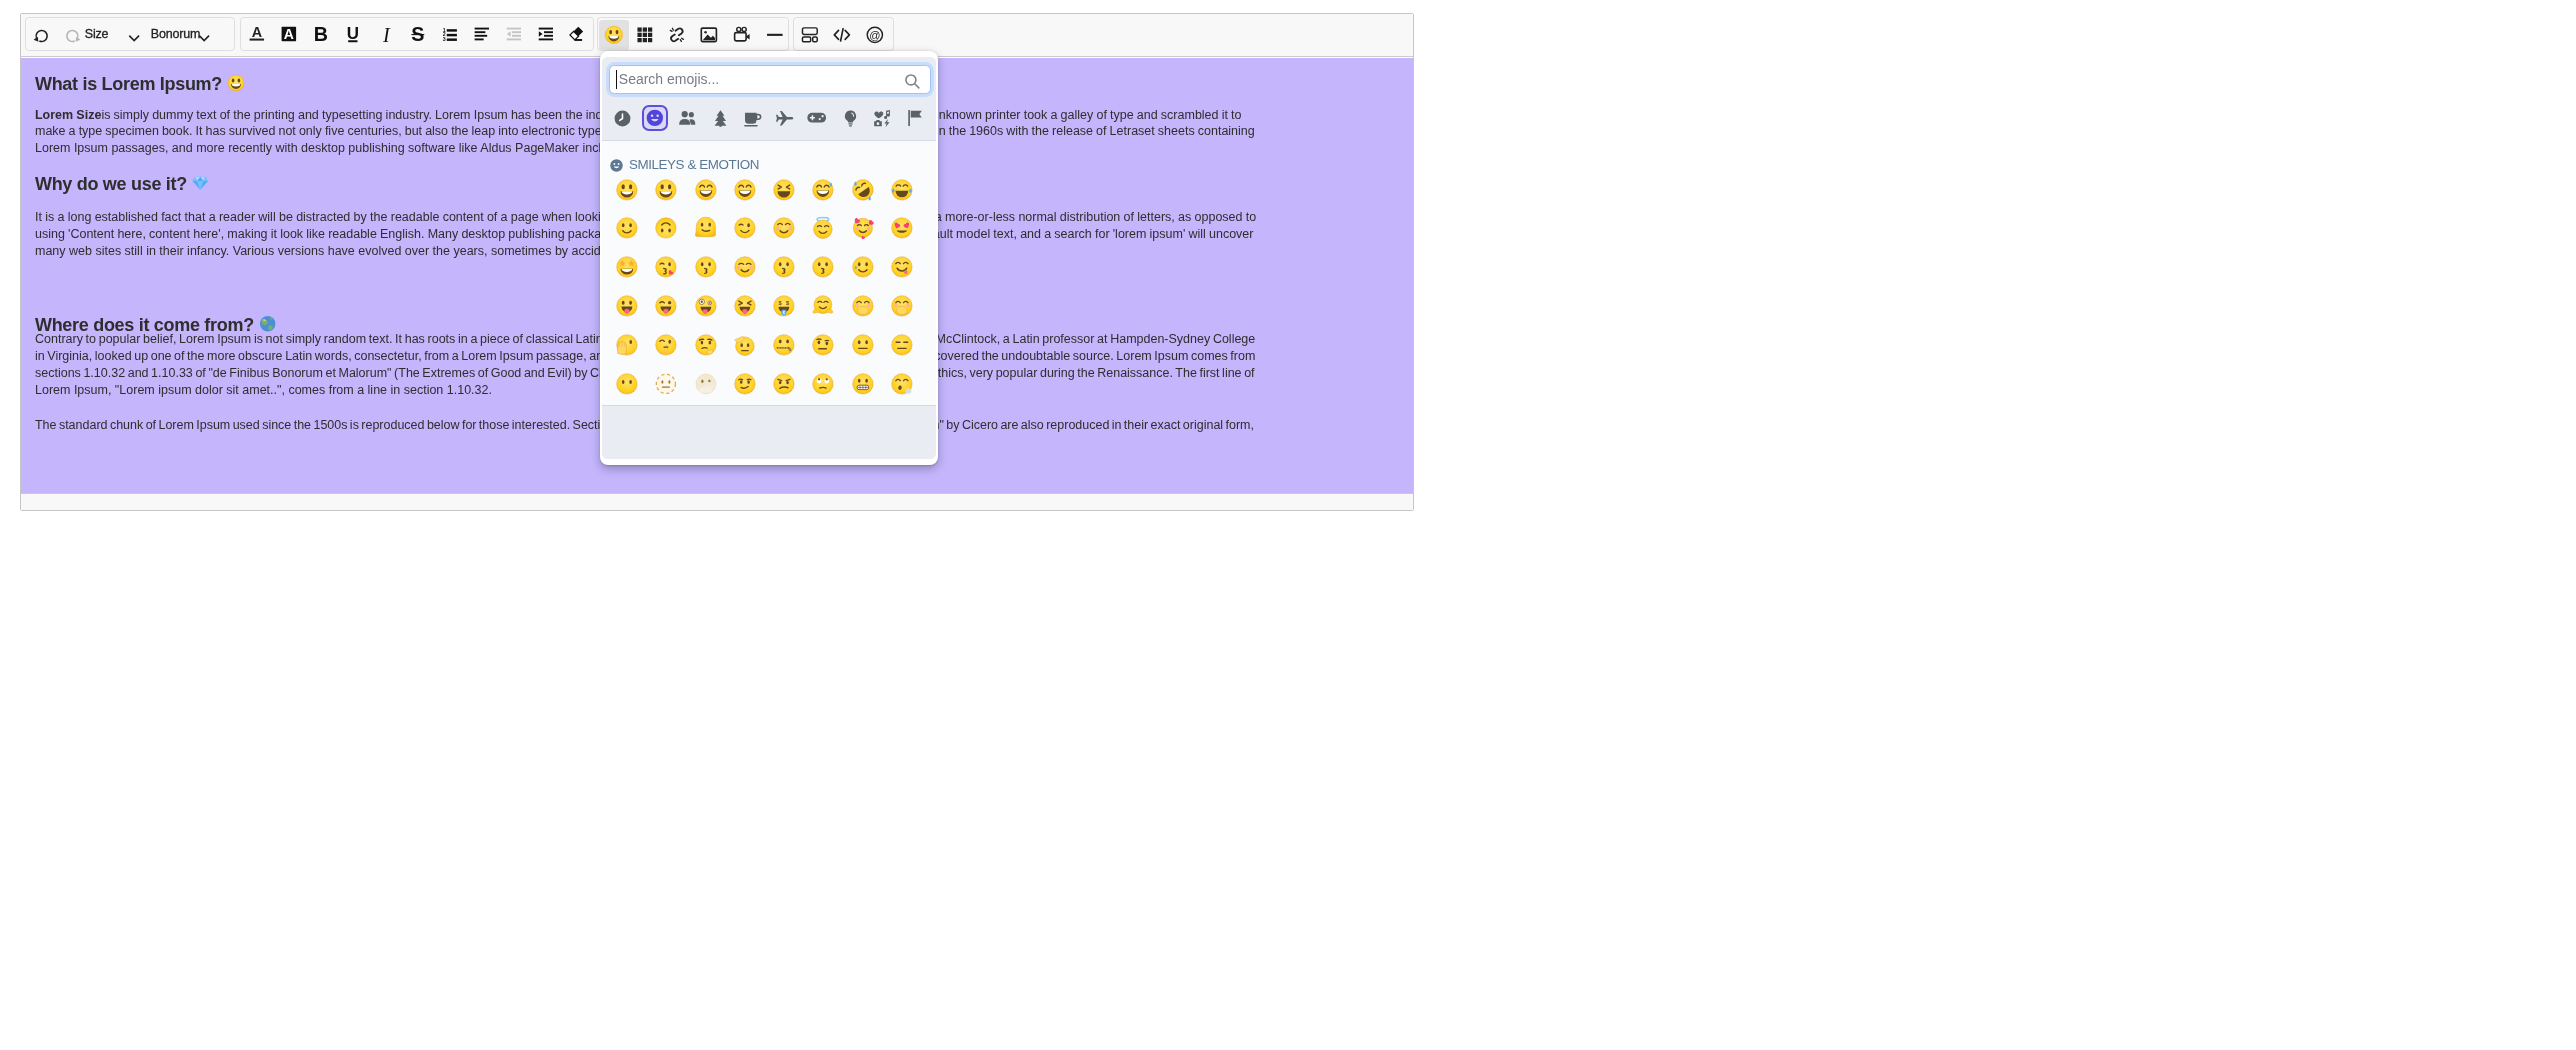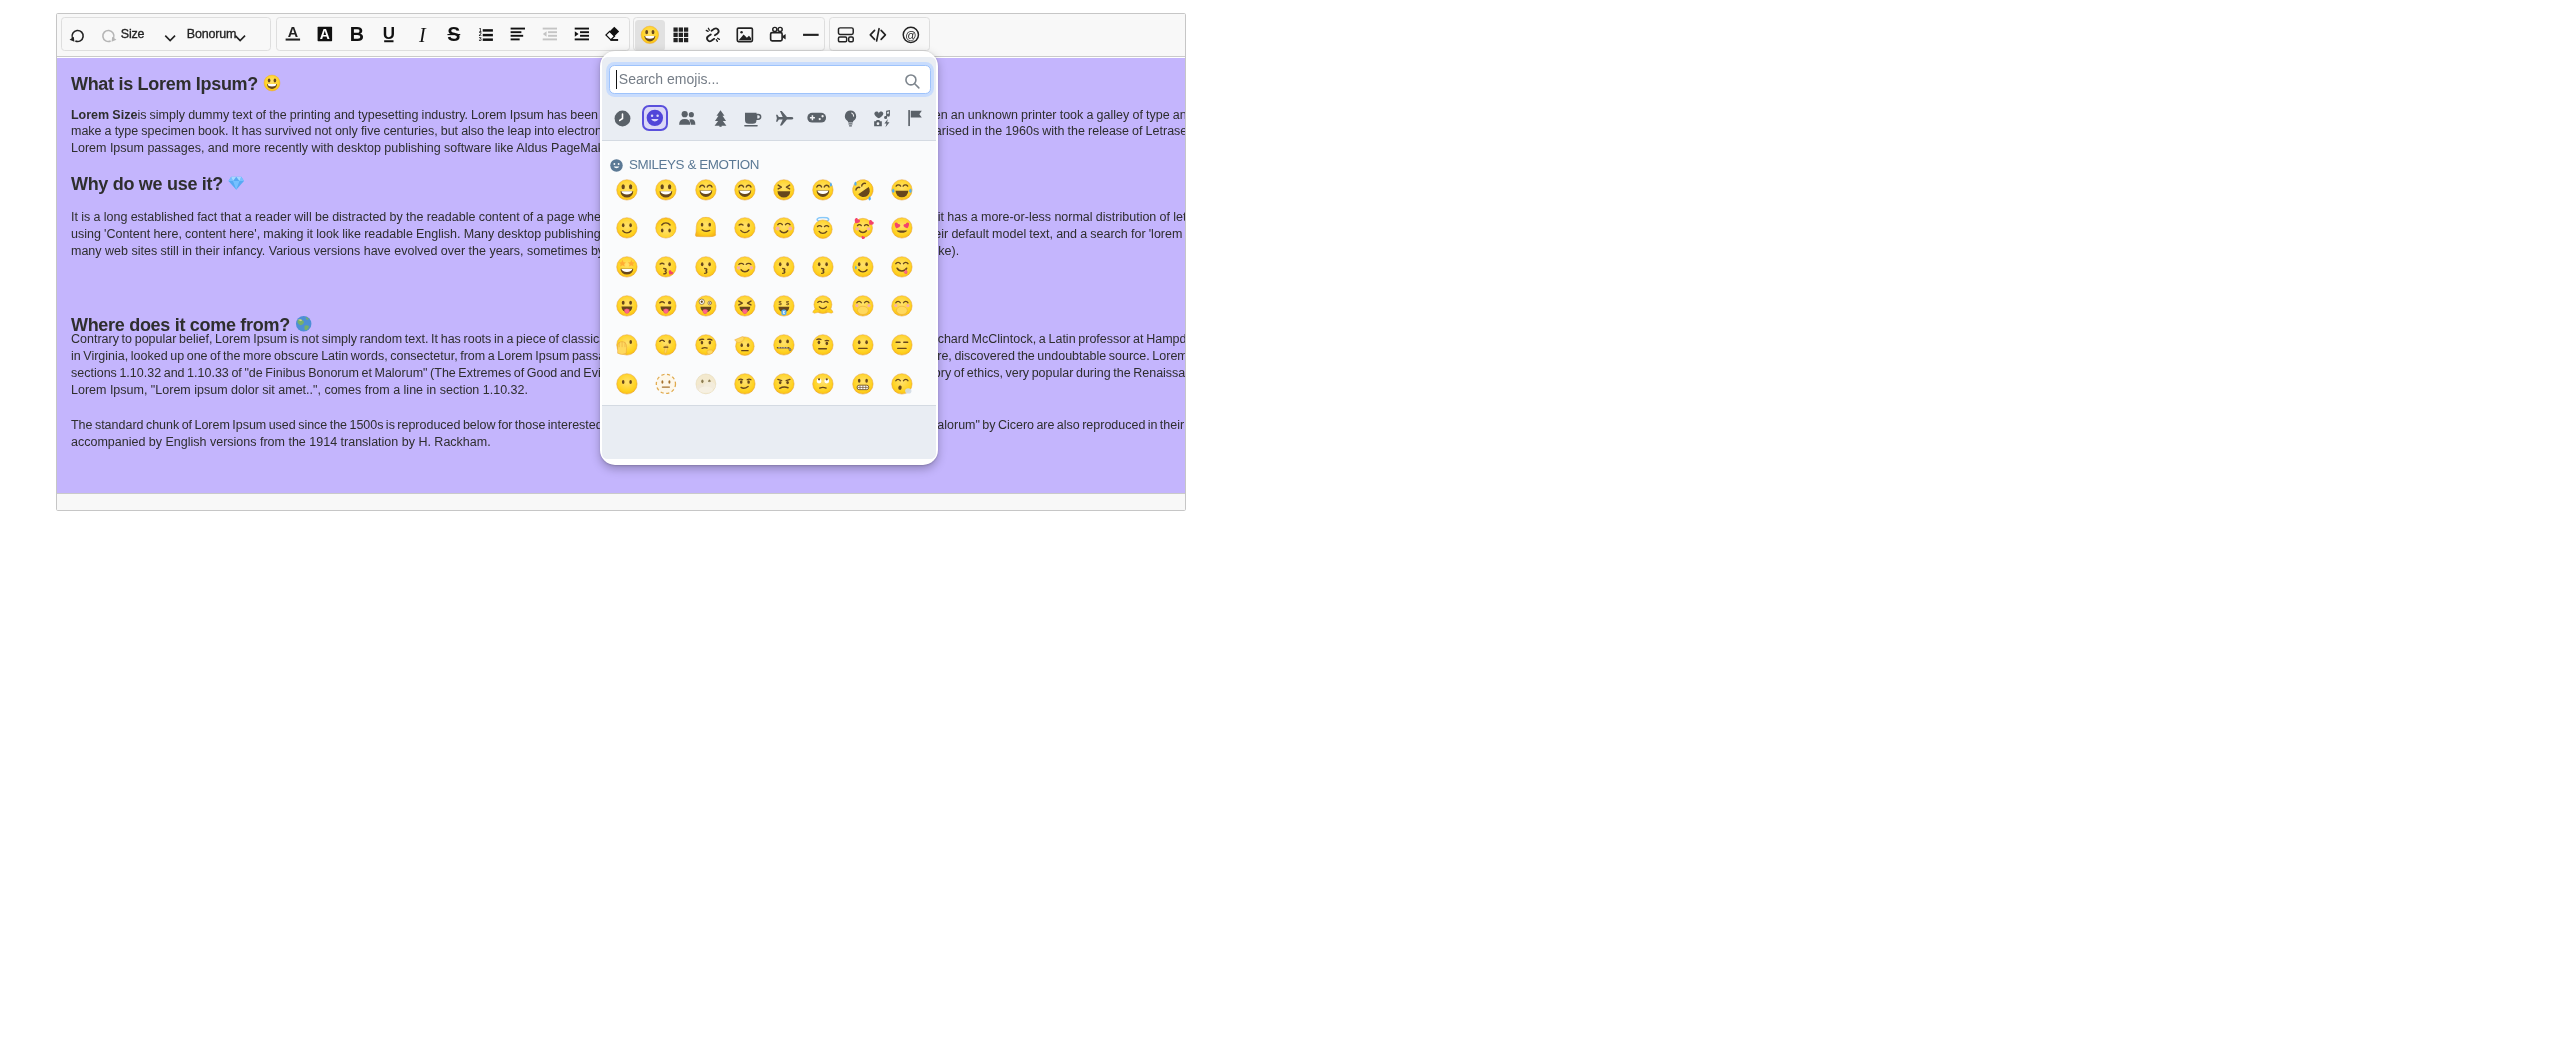--- a/index.html
+++ b/index.html
@@ -1,30 +1,30 @@
 <!DOCTYPE html>
 <html style="font-size:14.3px"><head>
 <meta charset="utf-8">
 <style>
   html,body{margin:0;padding:0;background:#fff;width:1288px;height:525px;overflow:hidden;}
   *{box-sizing:border-box;}
   body{font-family:"Liberation Sans", sans-serif;}
-  .editor{position:absolute;left:19.7px;top:12.5px;width:1130px;height:498px;border:0.9px solid #c6c6c6;border-radius:1.8px;background:#fff;margin-left:36px;}
+  .editor{position:absolute;left:19.7px;top:12.5px;width:1394px;height:498px;border:0.9px solid #c6c6c6;border-radius:1.8px;background:#fff;}
   .toolbar{position:absolute;left:0;top:0;right:0;height:43px;background:#f8f8f8;border-bottom:0.9px solid #cacaca;border-radius:1.8px 1.8px 0 0;}
   .grp{position:absolute;top:3.7px;height:34px;border:0.9px solid #dedede;border-radius:3.6px;background:#f8f8f8;}
   .btn{position:absolute;top:1.4px;width:30px;height:31px;display:flex;align-items:center;justify-content:center;}
   .btn svg{display:block;}
   .statusbar{position:absolute;left:0;bottom:0;right:0;height:17px;background:#f8f8f8;border-top:0.9px solid #cacaca;border-radius:0 0 1.8px 1.8px;}
   .content{position:absolute;left:0;top:44px;right:0;bottom:17px;background:#c4b5fd;color:#2e2e2e;font-size:12.5px;overflow:hidden;}
   h2{font-size:18px;font-weight:bold;color:#2e2e2e;margin:0;line-height:23px;letter-spacing:-0.3px;}
   .jl{text-align:left;line-height:17px;white-space:nowrap;}
   .ll{text-align:left;line-height:17px;}
   .hemo{display:inline-block;vertical-align:-1.8px;}
   
-  .panel{position:absolute;left:600px;top:51px;width:338px;height:414px;background:#fff;border-radius:15px;box-shadow:0 3.6px 9.8px rgba(0,0,0,.26), 0 0.9px 1.8px rgba(0,0,0,.14);z-index:10;padding-left:23px;}
+  .panel{position:absolute;left:600px;top:51px;width:338px;height:414px;background:#fff;border-radius:8px;box-shadow:0 3.6px 9.8px rgba(0,0,0,.26), 0 0.9px 1.8px rgba(0,0,0,.14);z-index:10;padding-left:23px;}
   .phead{position:absolute;left:1.8px;right:1.8px;top:5.8px;height:84px;background:#e9edf3;border-radius:5.4px 5.4px 0 0;border-bottom:0.9px solid #d4dae2;}
   .search{position:absolute;left:7px;top:8.2px;width:322px;height:29px;background:#fff;border:0.9px solid #9ec3fb;border-radius:5.4px;box-shadow:0 0 0 2.9px #c8dcfd;}
   .caret{position:absolute;left:6.3px;top:4.5px;width:1.3px;height:19px;background:#111;}
   .ph{position:absolute;left:9px;top:5.4px;font-size:14px;color:#757d87;}
   .tabs{position:absolute;left:-1.8px;top:38px;height:45px;width:100%;}
   .tab{position:absolute;top:10.3px;width:26px;height:26px;display:flex;align-items:center;justify-content:center;}
   .tab.active{background:#dbd8f7;border:2.1px solid #5a50dc;border-radius:7.1px;}
   .pbody{position:absolute;left:1.8px;right:1.8px;top:90px;bottom:60px;background:#fafbfc;}
   .sechead{position:absolute;left:7.6px;top:14.3px;height:19.7px;color:#5b7995;font-size:13.4px;letter-spacing:-0.4px;}
   .pfoot{position:absolute;left:1.8px;right:1.8px;bottom:5.8px;height:54px;background:#e9edf3;border-radius:0 0 5.4px 5.4px;border-top:0.9px solid #d4dae2;}
@@ -552,21 +552,20 @@
     <div class="jl" style="position:absolute;left:14.3px;top:168px;width:1220px;word-spacing:-0.3px;">using 'Content here, content here', making it look like readable English. Many desktop publishing packages and web page editors now use Lorem Ipsum as their default model text, and a search for 'lorem ipsum' will uncover</div>
     <div class="ll" style="position:absolute;left:14.3px;top:185px;width:1220px;">many web sites still in their infancy. Various versions have evolved over the years, sometimes by accident, sometimes on purpose (injected humour and the like).</div>
     <h2 style="position:absolute;left:14.3px;top:256px;">Where does it come from? <svg class="hemo" width="17.4" height="17.4" viewBox="0 0 36 36" style="margin-left:0.4px;">
           <use href="#e-globe"></use>
         </svg></h2>
     <div class="jl" style="position:absolute;left:14.3px;top:273px;width:1220px;word-spacing:-0.8px;">Contrary to popular belief, Lorem Ipsum is not simply random text. It has roots in a piece of classical Latin literature from 45 BC, making it over 2000 years old. Richard McClintock, a Latin professor at Hampden-Sydney College</div>
     <div class="jl" style="position:absolute;left:14.3px;top:290px;width:1220px;word-spacing:-0.9px;">in Virginia, looked up one of the more obscure Latin words, consectetur, from a Lorem Ipsum passage, and going through the cites of the word in classical literature, discovered the undoubtable source. Lorem Ipsum comes from</div>
     <div class="jl" style="position:absolute;left:14.3px;top:307px;width:1220px;word-spacing:-0.9px;">sections 1.10.32 and 1.10.33 of "de Finibus Bonorum et Malorum" (The Extremes of Good and Evil) by Cicero, written in 45 BC. This book is a treatise on the theory of ethics, very popular during the Renaissance. The first line of</div>
     <div class="ll" style="position:absolute;left:14.3px;top:324px;width:1220px;">Lorem Ipsum, "Lorem ipsum dolor sit amet..", comes from a line in section 1.10.32.</div>
     <div class="jl" style="position:absolute;left:14.3px;top:359px;width:1220px;word-spacing:-1.1px;">The standard chunk of Lorem Ipsum used since the 1500s is reproduced below for those interested. Sections 1.10.32 and 1.10.33 from "de Finibus Bonorum et Malorum" by Cicero are also reproduced in their exact original form,</div>
-    <div class="ll" style="position:absolute;left:14.3px;top:376px;width:1220px;">accompanied by English versions from the 1914 translation by H. Rackham.</div>
   </div>
   <div class="statusbar"></div>
 </div>
 <div class="panel" id="panel">
   <div class="phead">
     <div class="search">
       <div class="caret"></div>
       <div class="ph">Search emojis...</div>
       <svg style="position:absolute;right:8px;top:6.3px" width="19" height="19" viewBox="0 0 24 24">
           <circle cx="10" cy="10" r="6.3" fill="none" stroke="#7d858d" stroke-width="2"></circle>

